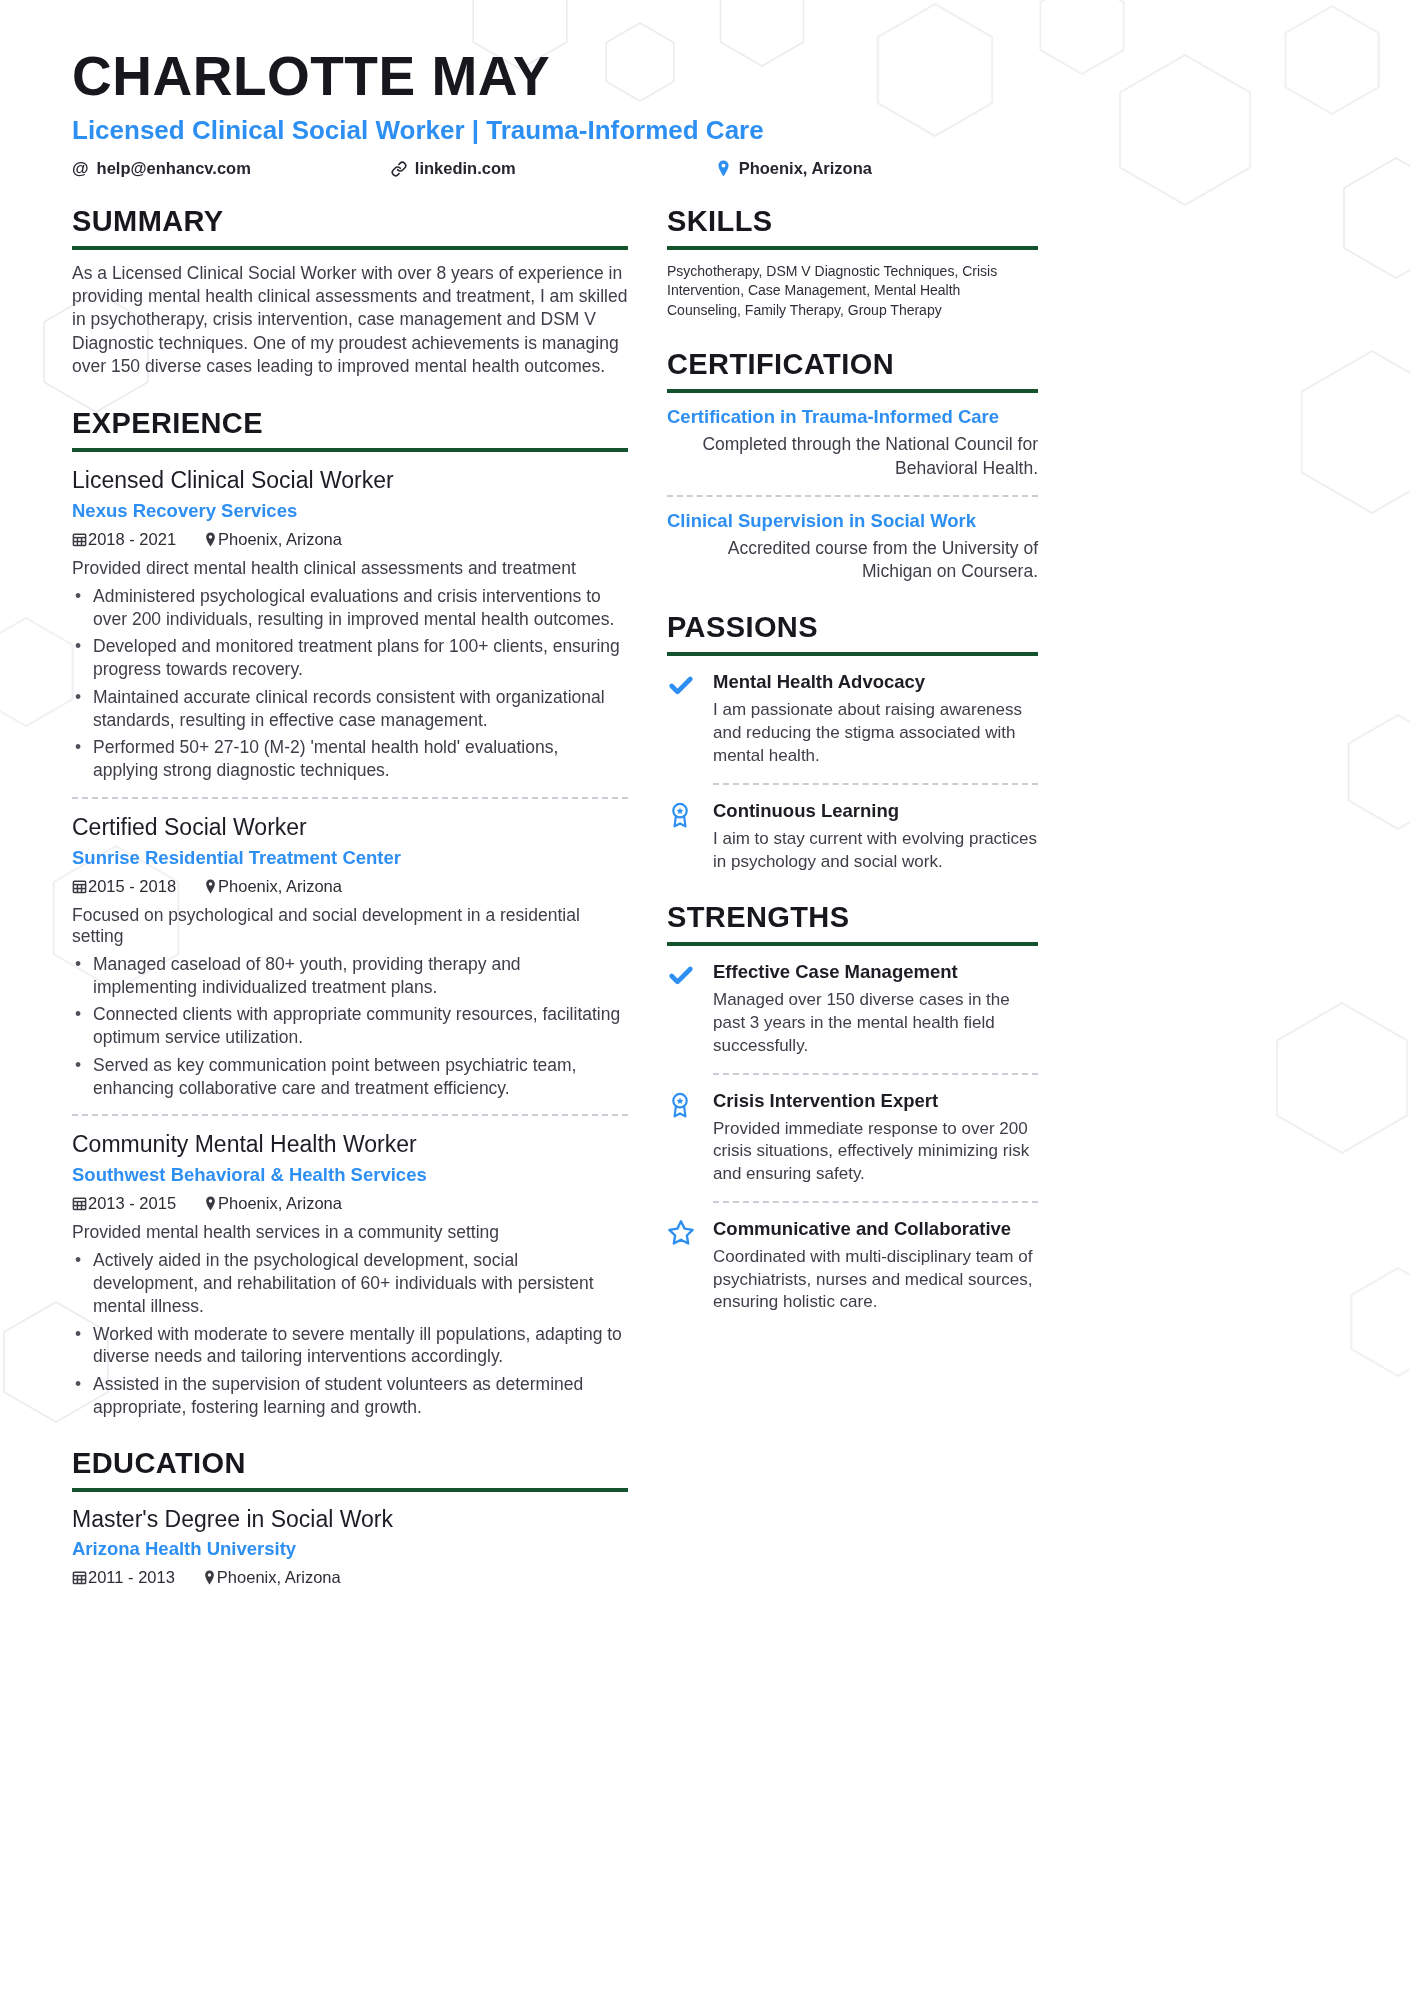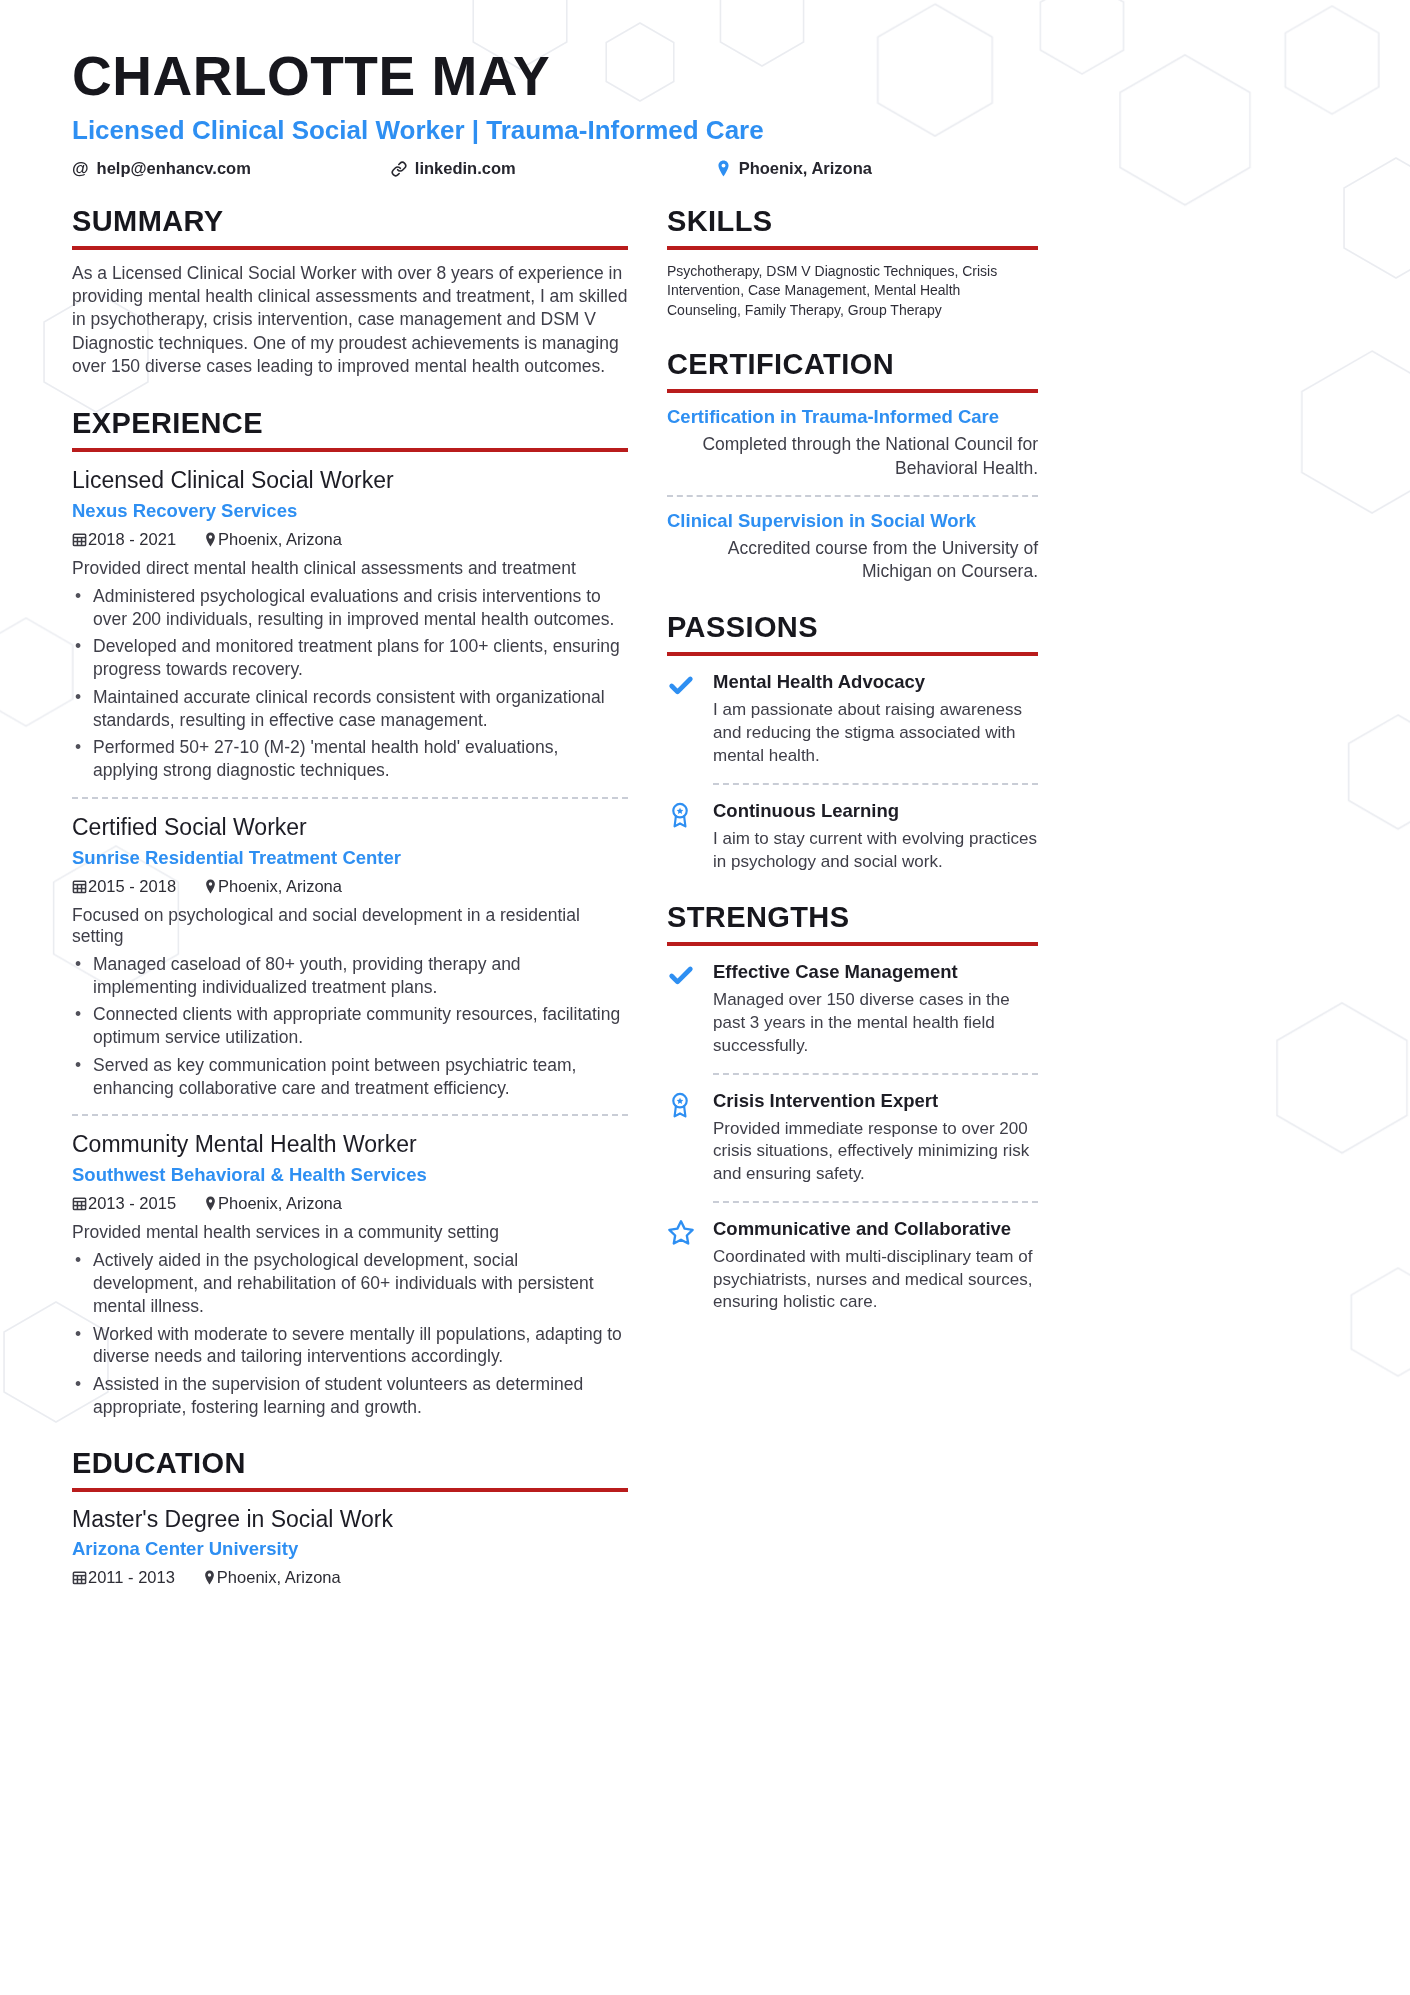--- a/index.html
+++ b/index.html
@@ -19,21 +19,21 @@
   .contact.loc{margin-left:200px;}
   .at-glyph{font-size:17px;font-weight:700;color:#26262e;}
   .icon-svg{display:block;}
 
   
   .columns{display:flex;gap:39px;margin-top:26px;}
   .col-left{width:556px;flex:none;}
   .col-right{width:371px;flex:none;}
 
   .section{margin-bottom:28px;}
-  .section-heading{margin:0;font-size:29px;font-weight:700;color:#17171d;letter-spacing:.4px;padding-bottom:8px;border-bottom:4px solid #b91c1c;}
+  .section-heading{margin:0;font-size:29px;font-weight:700;color:#17171d;letter-spacing:.4px;padding-bottom:8px;border-bottom:4px solid #14532d;}
 
   .summary-text{margin:12px 0 0;font-size:17.5px;line-height:1.34;color:#3e3e48;}
 
   .job{margin-top:15px;}
   .job-title{margin:0;font-size:23px;font-weight:400;color:#1d1d25;}
   .job-company{margin-top:6px;font-size:18.5px;font-weight:700;color:var(--accent);cursor:pointer;}
   .meta-row{display:flex;align-items:center;margin-top:8px;font-size:16.5px;color:#2c2c34;}
   .meta-item{display:flex;align-items:center;gap:1px;margin-right:28px;}
   .job-summary{margin-top:9px;font-size:17.5px;color:#3e3e48;}
   .bullets{margin:6px 0 0;padding:0;list-style:none;}
@@ -241,21 +241,21 @@
               <li>Assisted in the supervision of student volunteers as determined appropriate, fostering learning and growth.</li>
             </ul>
           </div>
         </section>
 
         <section class="section">
           <h3 class="section-heading">EDUCATION</h3>
 
           <div class="degree">
             <h4 class="degree-title">Master's Degree in Social Work</h4>
-            <div class="degree-school">Arizona Center University</div>
+            <div class="degree-school">Arizona Health University</div>
             <div class="meta-row">
               <span class="meta-item">
                 <span>
                   <svg class="icon-svg" width="15" height="15" viewBox="0 0 16 16" fill="none" stroke="#3a3a42" stroke-width="1.6">
                     <rect x="1.5" y="2.5" width="13" height="12" rx="1"></rect>
                     <line x1="1.5" y1="6" x2="14.5" y2="6"></line>
                       <line x1="5.8" y1="6" x2="5.8" y2="14.5"></line>
                       <line x1="10.2" y1="6" x2="10.2" y2="14.5"></line>
                       <line x1="1.5" y1="10.2" x2="14.5" y2="10.2"></line>
                   </svg>

